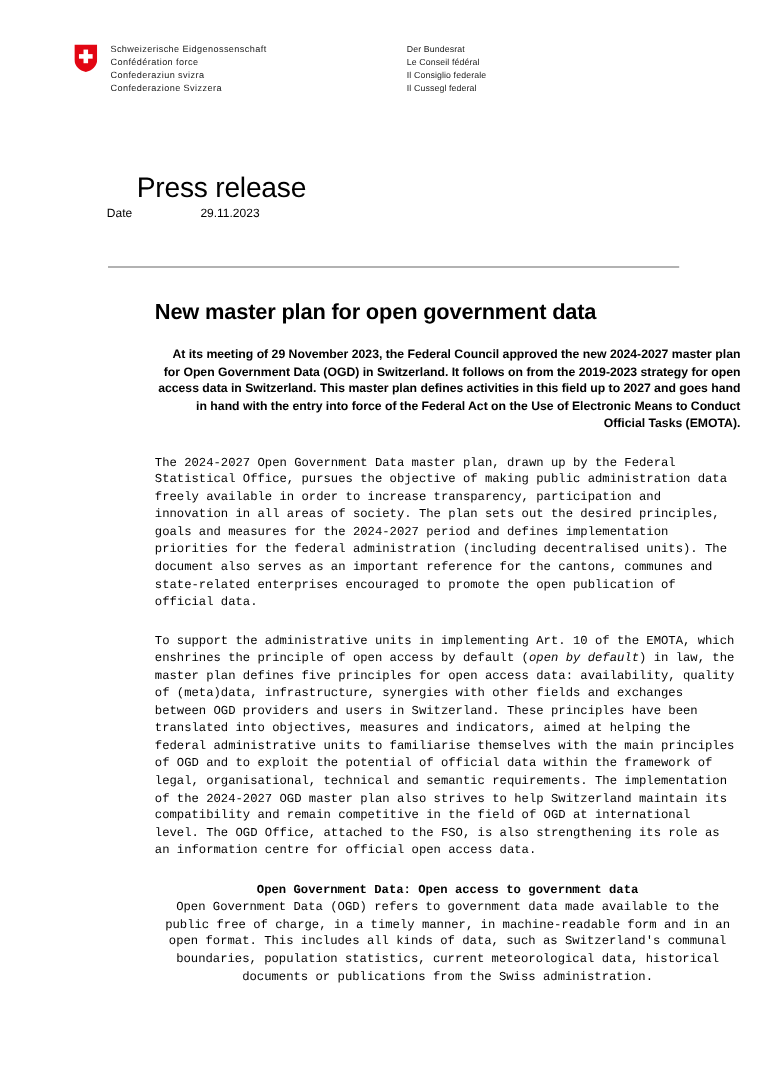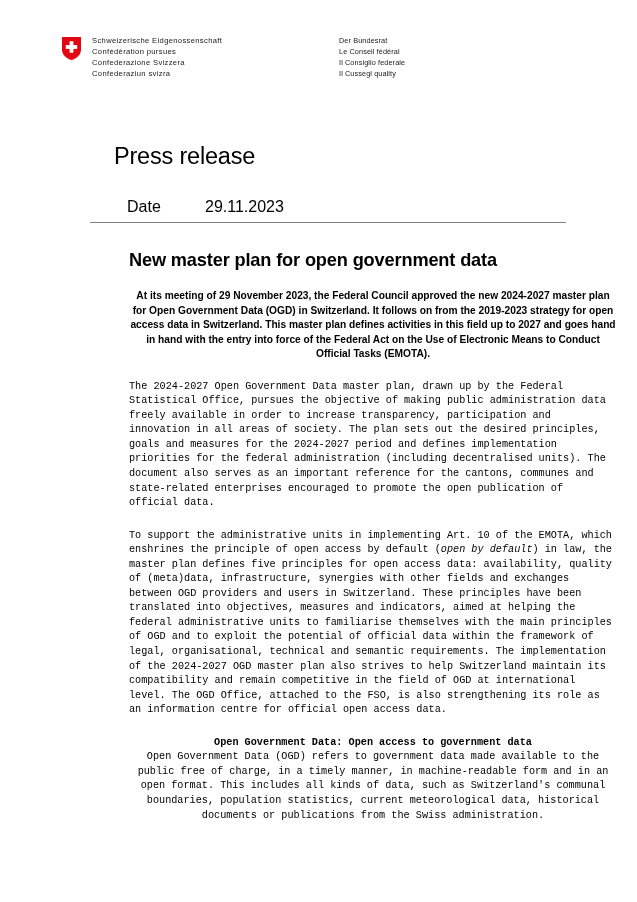--- a/index.html
+++ b/index.html
@@ -65,25 +65,24 @@
     top: 142px;
     font-size: 23.5px;
     font-weight: 400;
     line-height: 28px;
     letter-spacing: -0.2px;
     margin-left: 25px;
   }
   .meta-row {
     position: absolute;
     left: 89px;
-    top: 200px;
-    font-size: 16px;
+    top: 172px;
+    font-size: 10px;
     line-height: 14px;
     display: flex;
-    margin-left: 38px;
   }
   .meta-label {
     width: 78px;
     flex: 0 0 78px;
   }
   .meta-value {
     white-space: nowrap;
   }
   .rule {
     position: absolute;
@@ -107,21 +106,21 @@
     font-weight: bold;
     line-height: 23px;
     letter-spacing: -0.15px;
     margin: 0 0 17px 0;
   }
   .lead {
     font-size: 10.2px;
     font-weight: bold;
     line-height: 14.55px;
     margin: 0 0 18px 0;
-    text-align: center;
+    text-align: right;
   }
   .section {
     margin: 0 0 18px 0;
     font-family: Liberation Mono, monospace;
   }
   .section:last-child {
     margin-bottom: 0;
     text-align: center;
   }
   .section-heading {
@@ -148,30 +147,30 @@
   <div class="letterhead">
 
     <svg class="coat-of-arms" viewBox="0 0 19 23">
       <path d="M0 0 H19 V12.5 C19 18.2 14.6 21.6 9.5 23 C4.4 21.6 0 18.2 0 12.5 Z" fill="#e20613"></path>
       <rect x="7.6" y="4.3" width="3.8" height="11.4" fill="#ffffff"></rect>
       <rect x="3.8" y="8.1" width="11.4" height="3.8" fill="#ffffff"></rect>
     </svg>
 
     <div class="confed-names">
       <div class="line">Schweizerische Eidgenossenschaft</div>
-      <div class="line">Confédération pursues</div>
+      <div class="line">Confédération force</div>
+      <div class="line">Confederaziun svizra</div>
       <div class="line">Confederazione Svizzera</div>
-      <div class="line">Confederaziun svizra</div>
     </div>
 
     <div class="council-names">
       <div class="line">Der Bundesrat</div>
       <div class="line">Le Conseil fédéral</div>
       <div class="line">Il Consiglio federale</div>
-      <div class="line">Il Cussegl quality</div>
+      <div class="line">Il Cussegl federal</div>
     </div>
 
   </div>
 
   <div class="doc-title">Press release</div>
 
   <div class="meta-row">
     <div class="meta-label">Date</div>
     <div class="meta-value">29.11.2023</div>
   </div>

